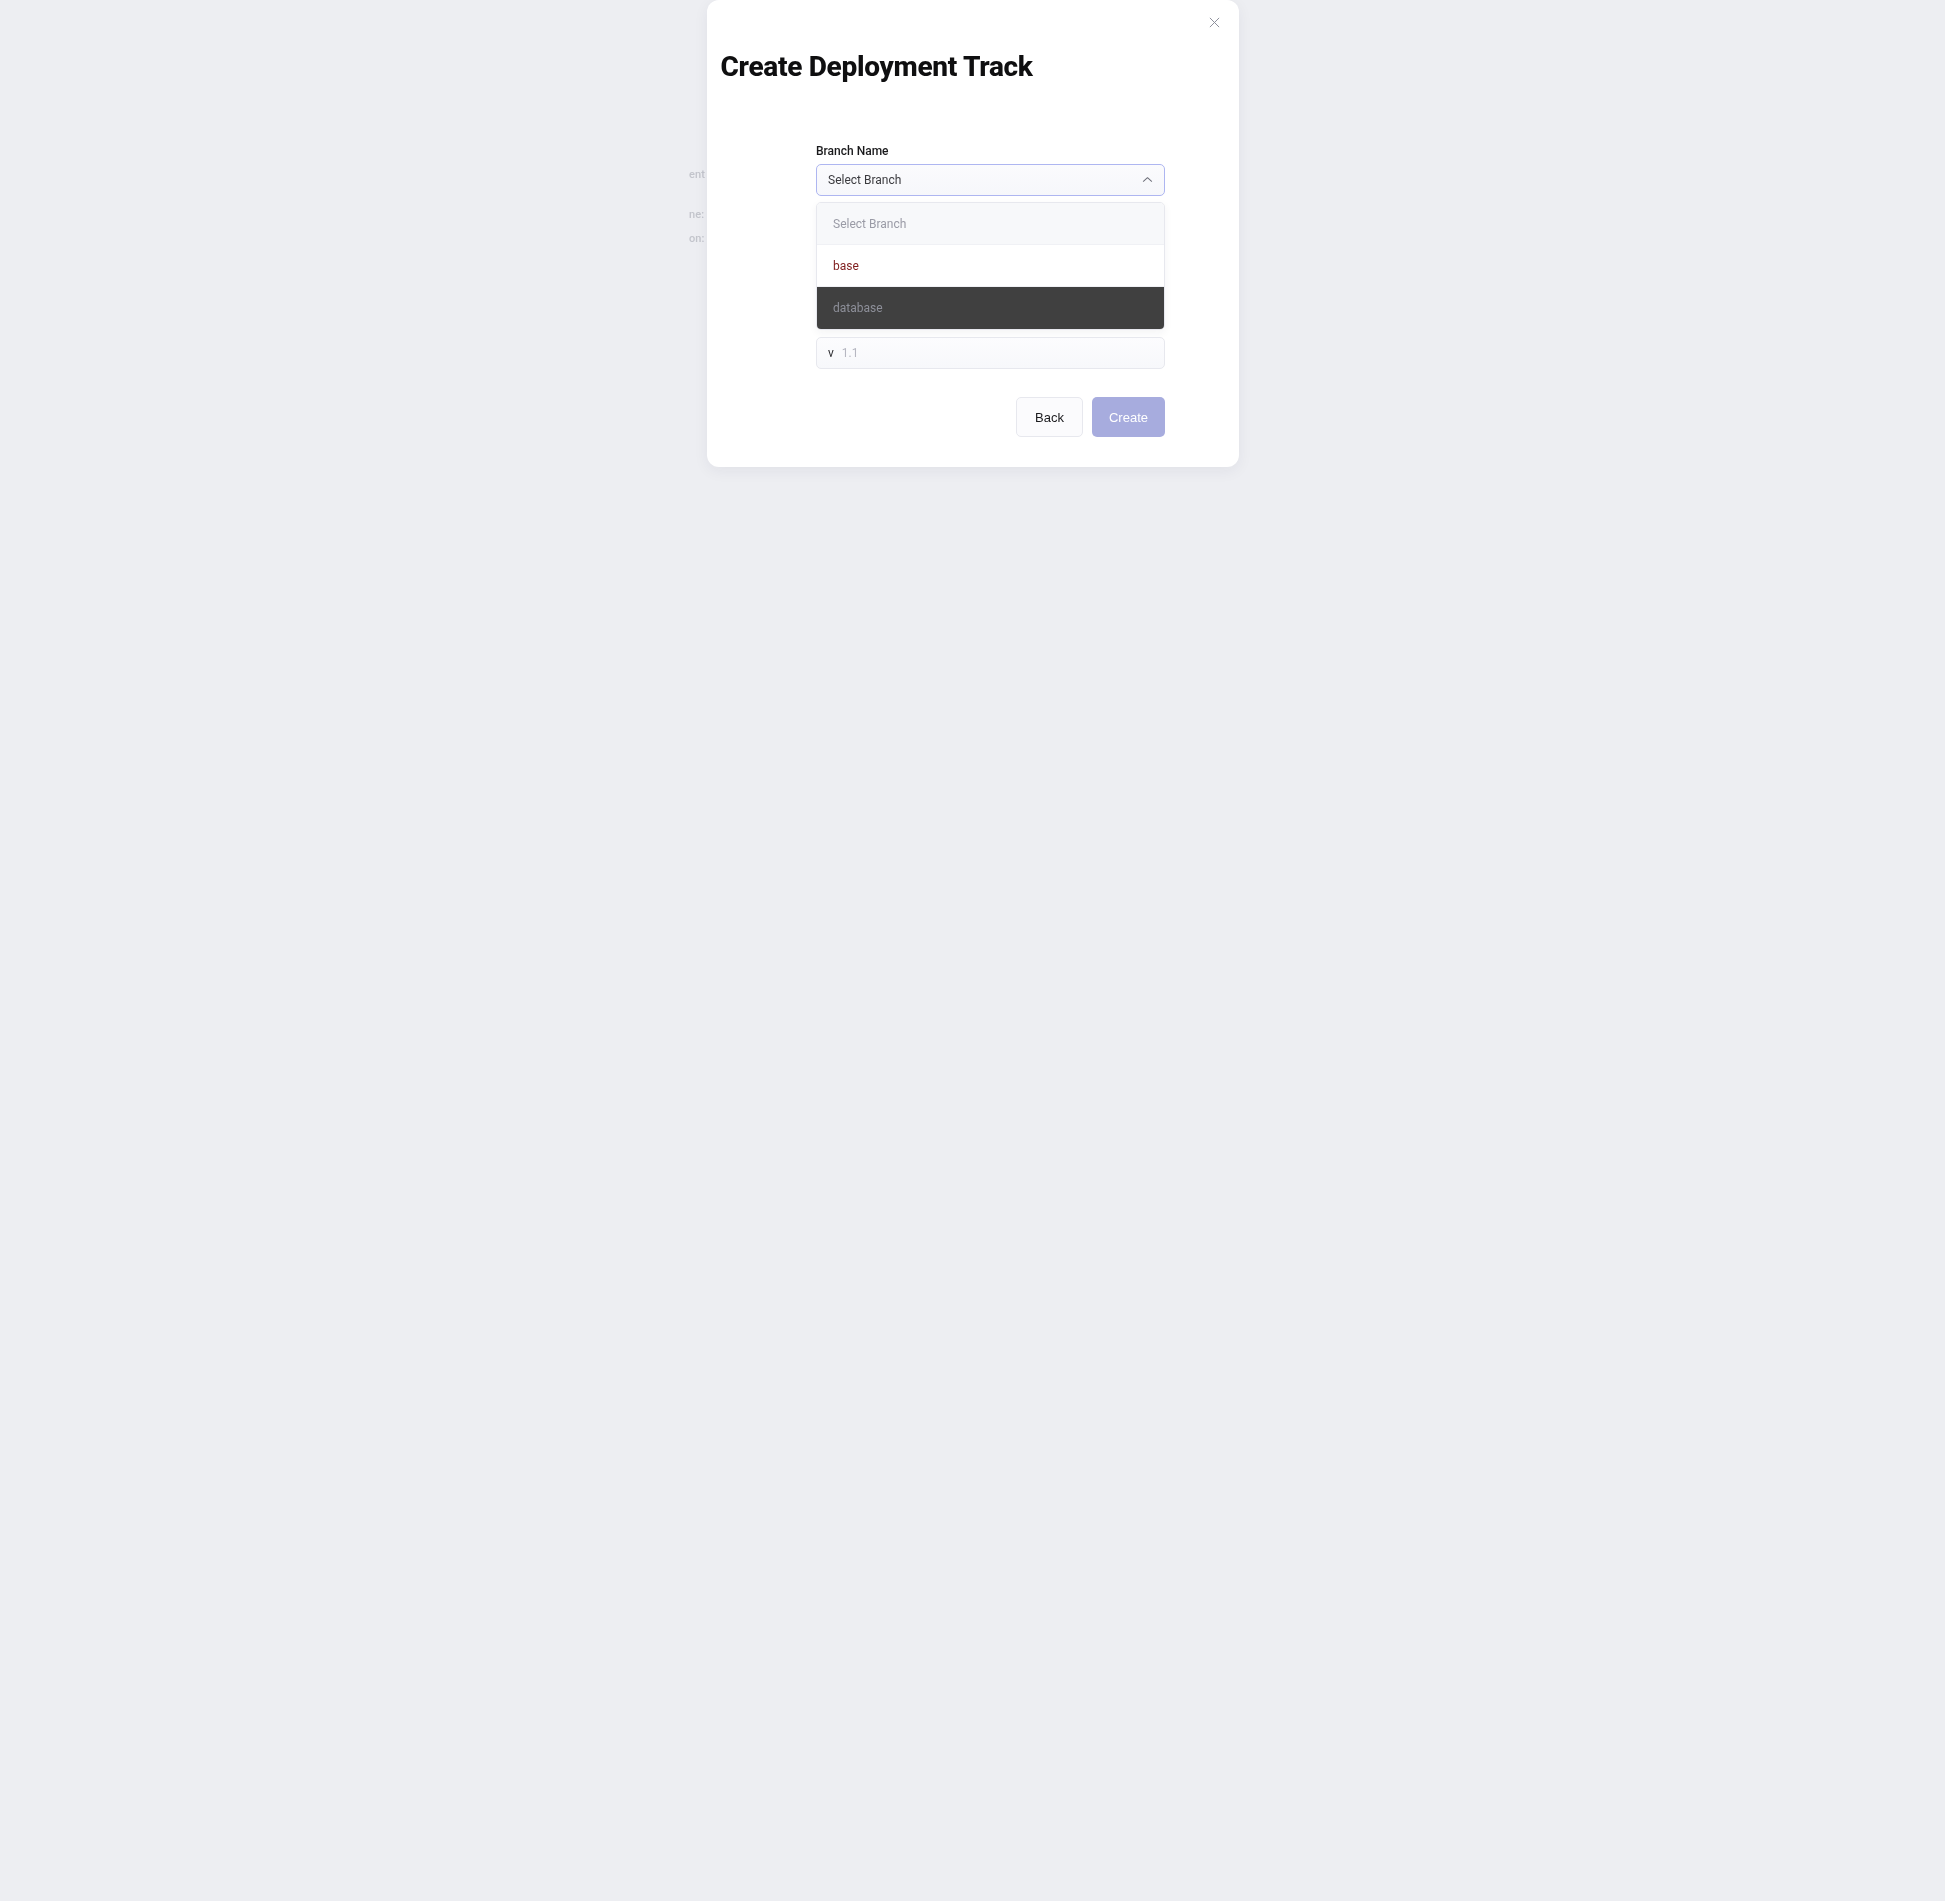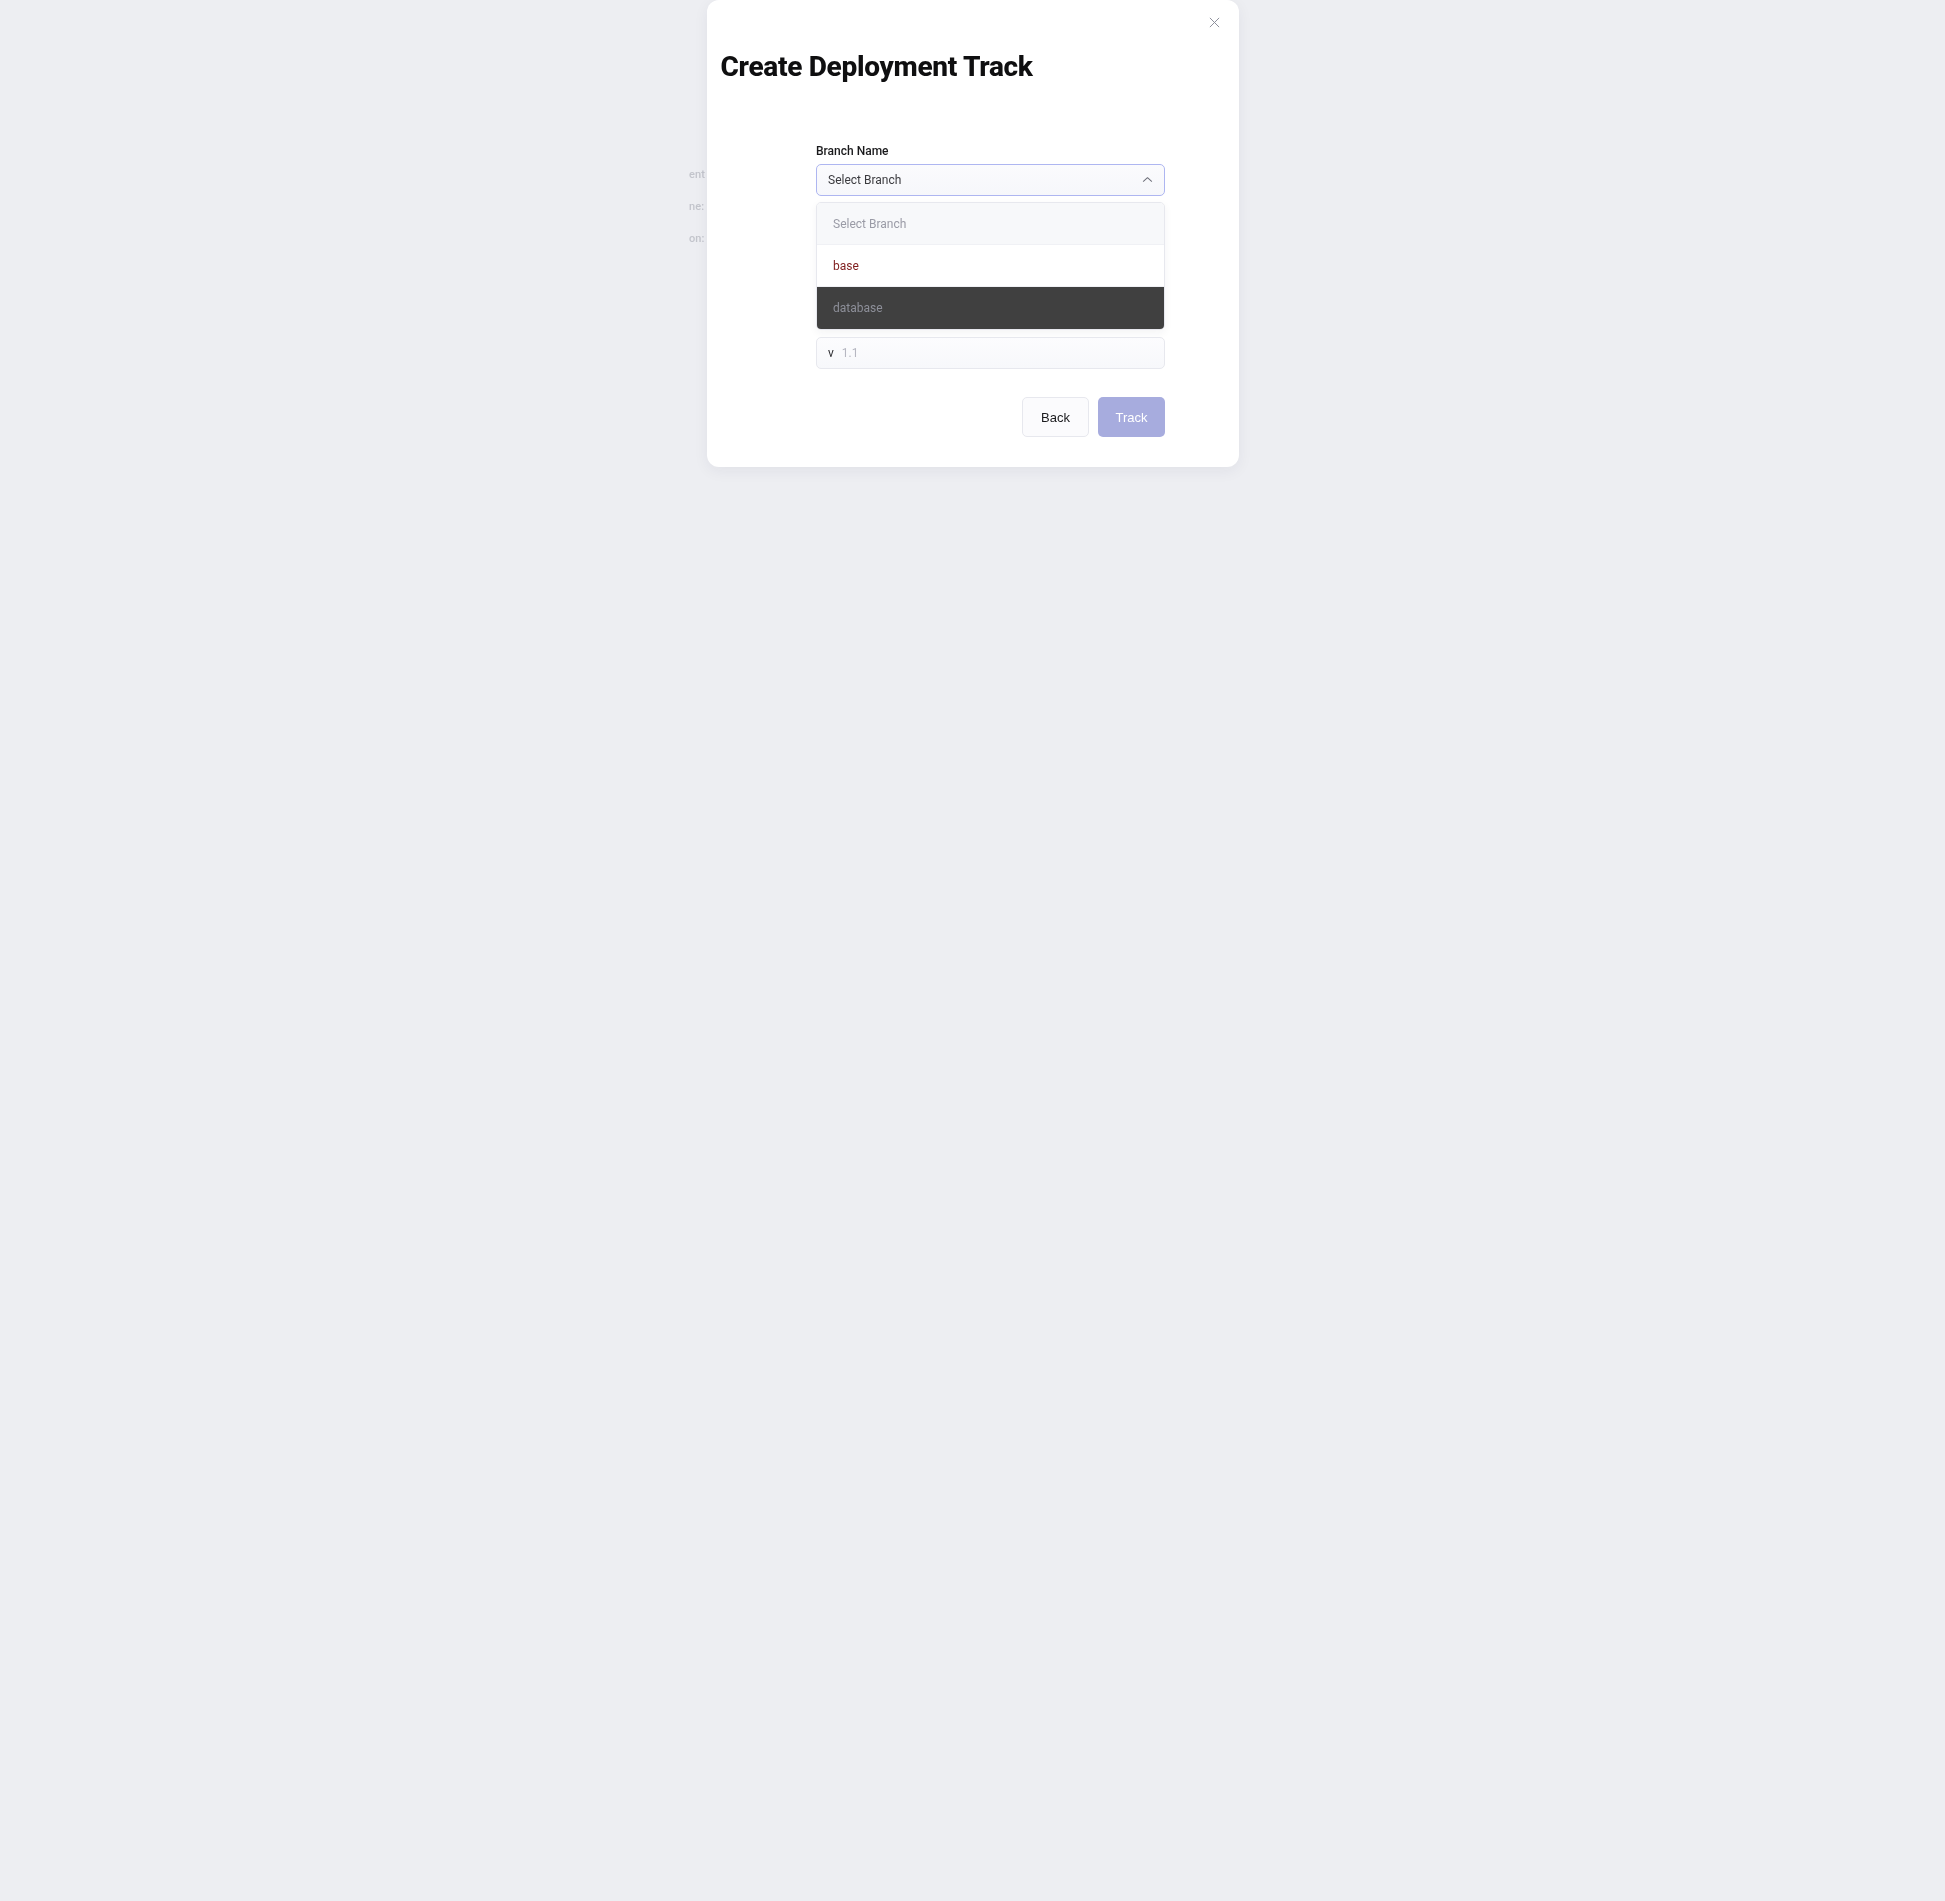--- a/index.html
+++ b/index.html
@@ -21,21 +21,21 @@
   .bg-text {
     position: absolute;
     left: 0;
     color: #c3c5cc;
     font-size: 11px;
     font-weight: 500;
     letter-spacing: 0.1px;
     user-select: none;
   }
   .bg-text.t1 { top: 168px; }
-  .bg-text.t2 { top: 200px; }
+  .bg-text.t2 { top: 208px; }
   .bg-text.t3 { top: 232px; }
 
   
   .modal {
     position: relative;
     width: 532px;
     margin: 0 auto;
     background: #ffffff;
     border-radius: 12px;
     box-shadow: 0 4px 15px rgba(32, 33, 60, 0.06);
@@ -227,18 +227,18 @@
 
       <div class="text-input">
         <span class="prefix">v</span>
           <span class="suffix">1.1</span>
       </div>
 
     </div>
 
     <div class="footer">
       <button class="btn btn-secondary">Back</button>
-      <button class="btn btn-primary">Track</button>
+      <button class="btn btn-primary">Create</button>
     </div>
 
   </div>
 </div>
 
 
 </body></html>

